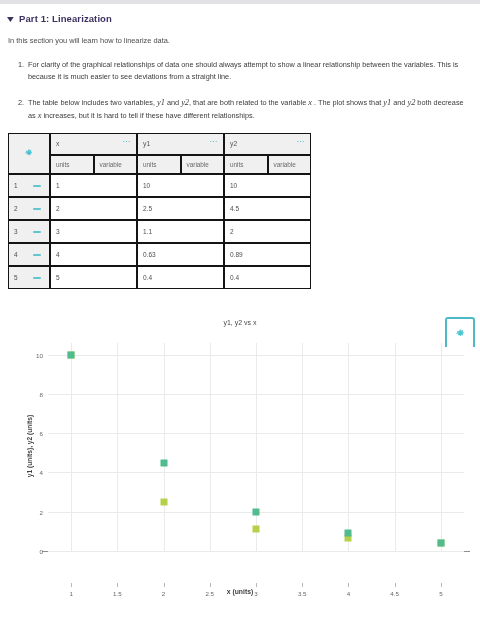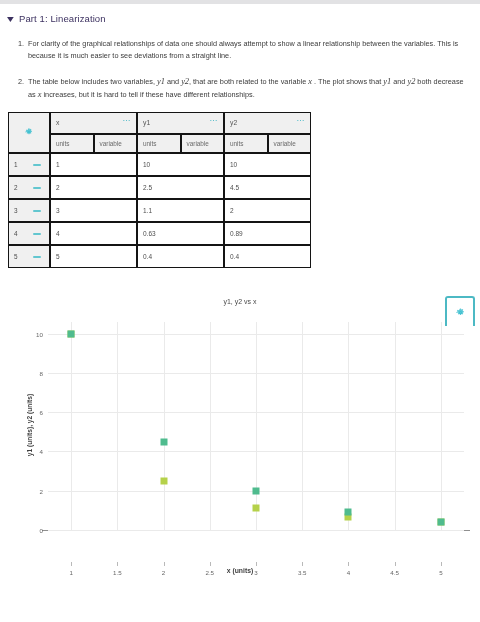--- a/index.html
+++ b/index.html
@@ -36,21 +36,21 @@
   }
   .chevron {
     color: #3c3160;
     font-size: 10px;
     line-height: 1;
     transform: scaleX(1.35);
     display: inline-block;
   }
   .section-title {
     font-size: 9.5px;
-    font-weight: normal;
+    font-weight: bold;
     color: #3c3160;
     letter-spacing: .1px;
   }
 
   
   .intro {
     font-size: 7.4px;
     color: #4a4a4a;
     padding: 12px 0 0 8px;
   }
@@ -247,20 +247,21 @@
 
 <div class="top-strip"></div>
 
 <div class="page">
 
   <div class="section-header">
     <span class="chevron">▾</span>
     <span class="section-title">Part 1: Linearization</span>
   </div>
 
+  <div class="intro">In this section you will learn how to linearize data.</div>
 
   <ol class="steps">
     <li>
       <span>For clarity of the graphical relationships of data one should always attempt to show a linear relationship between the variables. This is because it is much easier to see deviations from a straight line.</span>
     </li>
     <li>
       <span>The table below includes two variables, </span><span class="mvar">y1</span><span> and </span><span class="mvar">y2</span><span>, that are both related to the variable </span><span class="mvar">x</span><span> . The plot shows that </span><span class="mvar">y1</span><span> and </span><span class="mvar">y2</span><span> both decrease as </span><span class="mvar">x</span><span> increases, but it is hard to tell if these have different relationships.</span>
     </li>
   </ol>
 

